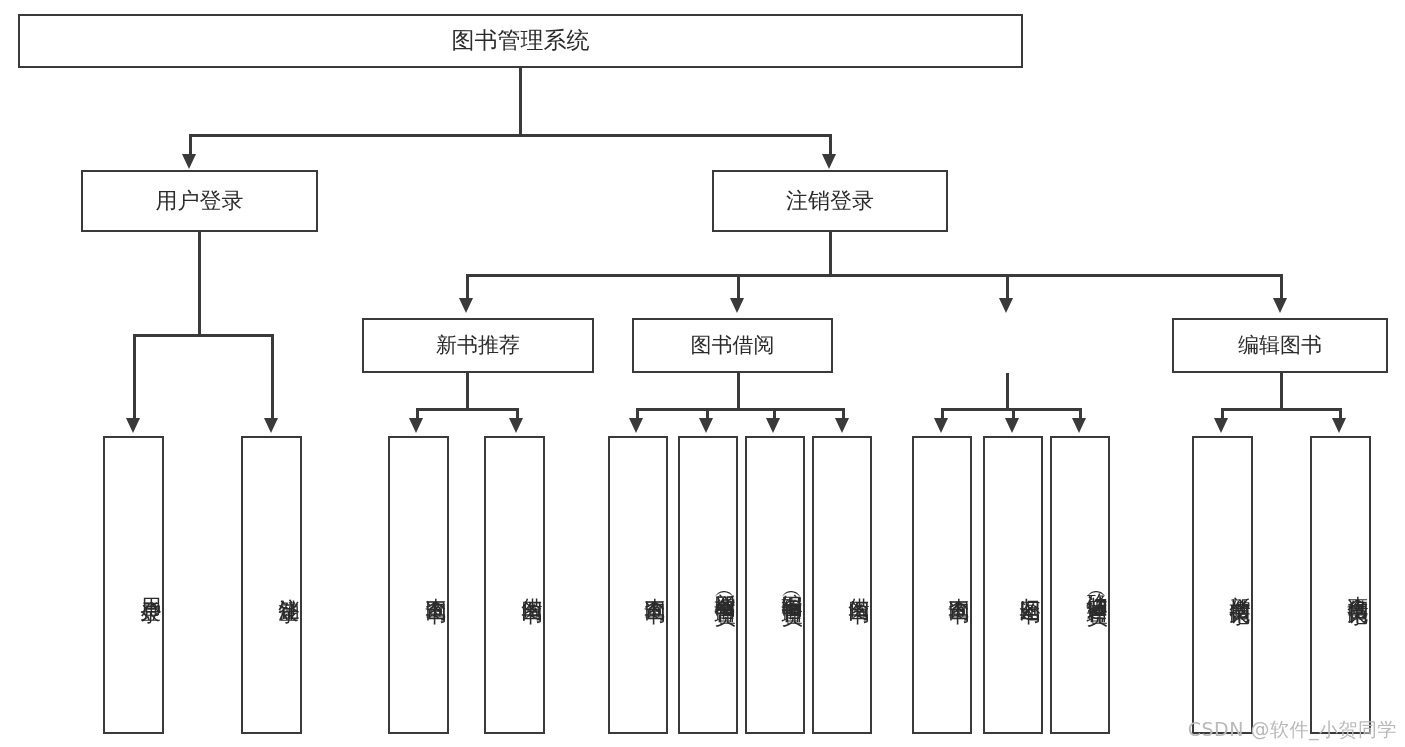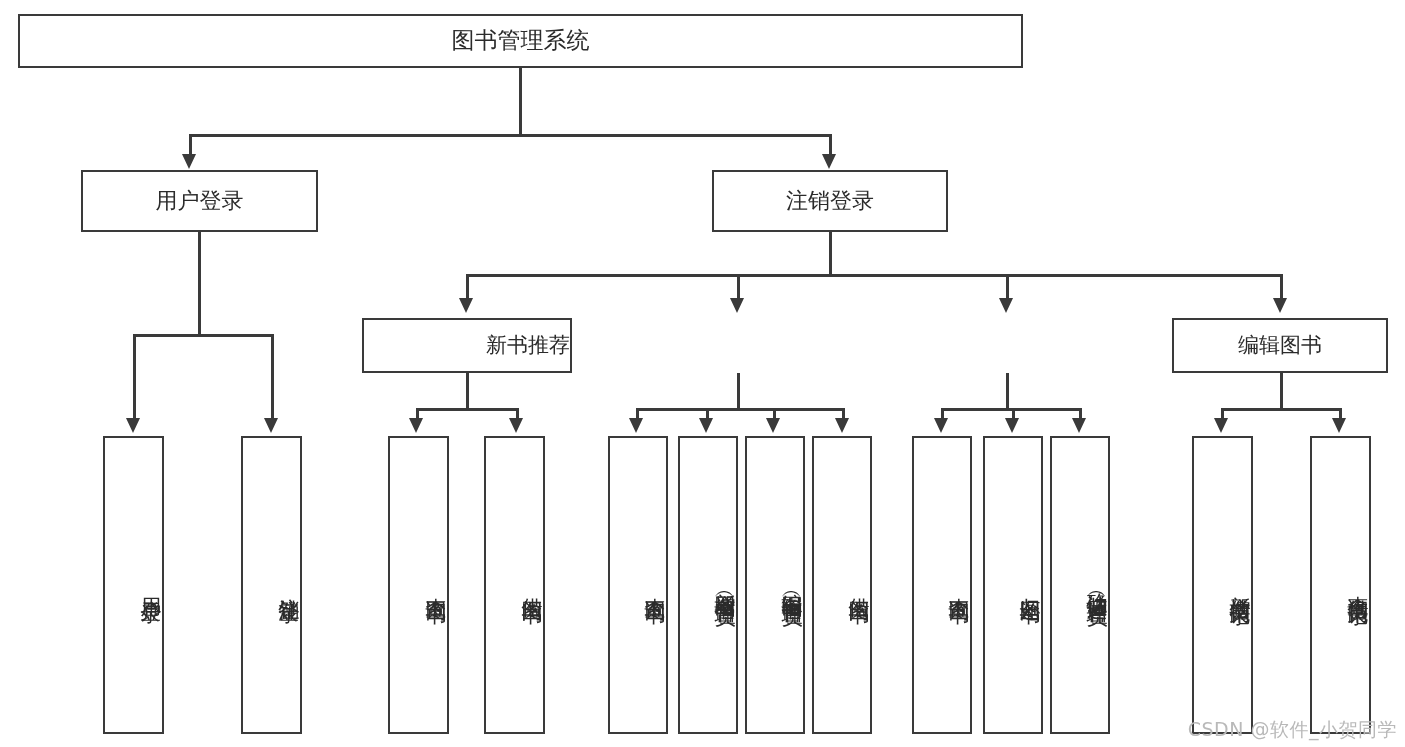--- a/index.html
+++ b/index.html
@@ -117,22 +117,25 @@
   <div class="edge h" style="left:466px; top:274px; width:814px;"></div>
   <div class="edge v" style="left:466px; top:274px; height:26px;"></div>
   <div class="arrow" style="left:459px; top:298px;"></div>
   <div class="edge v" style="left:737px; top:274px; height:26px;"></div>
   <div class="arrow" style="left:730px; top:298px;"></div>
   <div class="edge v" style="left:1006px; top:274px; height:26px;"></div>
   <div class="arrow" style="left:999px; top:298px;"></div>
   <div class="edge v" style="left:1280px; top:274px; height:26px;"></div>
   <div class="arrow" style="left:1273px; top:298px;"></div>
 
-  <div class="node level3" style="left: 362px; top: 318px; width: 210px; height: 55px; justify-content: flex-end;">
+  <div class="node level3" style="left: 362px; top: 318px; width: 232px; height: 55px;">
     <span>新书推荐</span>
+  </div>
+  <div class="node level3" style="left: 632px; top: 318px; width: 201px; height: 55px;">
+    <span>图书借阅</span>
   </div>
   <div class="node level3" style="left: 1172px; top: 318px; width: 216px; height: 55px;">
     <span>编辑图书</span>
   </div>
 
   <div class="edge v" style="left:466px; top:373px; height:37px;"></div>
   <div class="edge h" style="left:416px; top:408px; width:102px;"></div>
   <div class="edge v" style="left:416px; top:408px; height:12px;"></div>
   <div class="arrow" style="left:409px; top:418px;"></div>
   <div class="edge v" style="left:516px; top:408px; height:12px;"></div>

